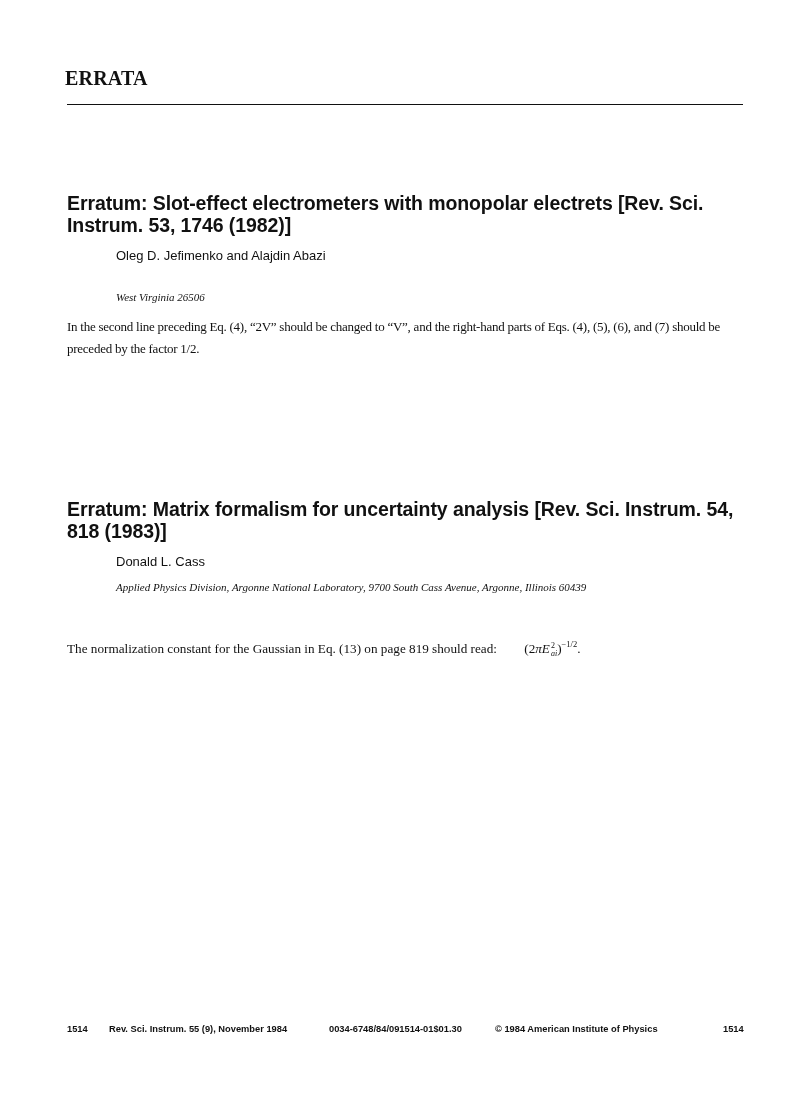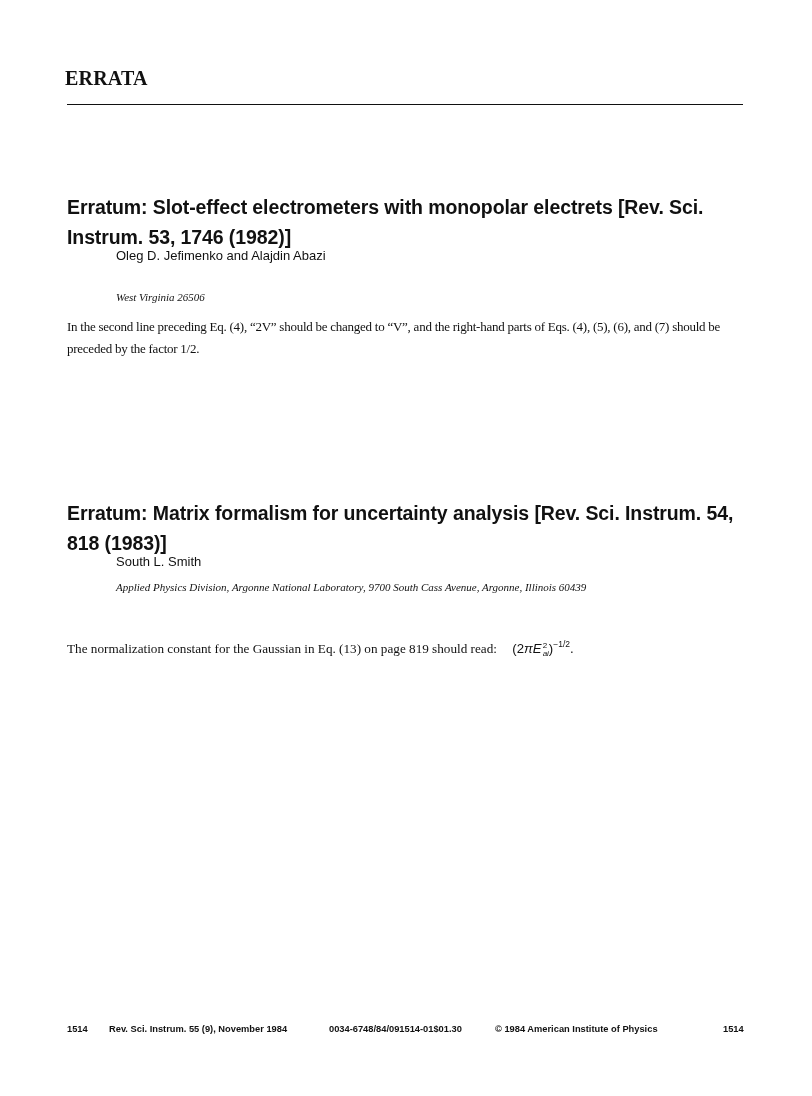--- a/index.html
+++ b/index.html
@@ -33,21 +33,21 @@
       border-top: 1.6px solid #111111;
     }
     .erratum-title {
       position: absolute;
       left: 67px;
       width: 690px;
       margin: 0;
       font-family: "Liberation Sans", sans-serif;
       font-weight: bold;
       font-size: 19.5px;
-      line-height: 30px;
+      line-height: 22px;
       letter-spacing: -0.1px;
     }
     .authors {
       position: absolute;
       left: 116px;
       margin: 0;
       font-family: "Liberation Sans", sans-serif;
       font-size: 13px;
     }
     .affil {
@@ -73,22 +73,22 @@
     .body-text2 {
       position: absolute;
       left: 67px;
       width: 678px;
       margin: 0;
       font-family: "Liberation Serif", serif;
       font-size: 13.2px;
       line-height: 17px;
     }
     .formula {
-      margin-left: 12px;
-      font-family: Liberation Sans, sans-serif;
+      margin-left: 24px;
+      font-family: Liberation Serif, serif;
     }
     .formula i { font-style: italic; }
     .supsub {
       display: inline-block;
       vertical-align: middle;
       line-height: 8px;
       font-size: 8px;
       text-align: left;
       margin-left: 1px;
     }
@@ -118,21 +118,21 @@
   <p class="authors" style="top:248px;">Oleg D. Jefimenko and Alajdin Abazi</p>
   <p class="affil" style="top:273px;">
     <br>
     <span>West Virginia 26506</span>
   </p>
   <p class="body-text" style="top:316px;">In the second line preceding Eq. (4), “2V” should be changed to “V”, and the right-hand parts of Eqs. (4), (5), (6), and (7) should be preceded by the factor 1/2.</p>
 </section>
 
 <section>
   <h2 class="erratum-title" style="top:498px;">Erratum: Matrix formalism for uncertainty analysis [Rev. Sci. Instrum. 54, 818 (1983)]</h2>
-  <p class="authors" style="top:554px;">South L. Smith</p>
+  <p class="authors" style="top:554px;">Donald L. Cass</p>
   <p class="affil" style="top:579px;">Applied Physics Division, Argonne National Laboratory, 9700 South Cass Avenue, Argonne, Illinois 60439</p>
   <p class="body-text2" style="top:636px;">
     <span>The normalization constant for the Gaussian in Eq. (13) on page 819 should read:</span>
     <span class="formula"><span>(2</span><i>π</i><i>E</i><span class="supsub"><span>2</span><span><i>ai</i></span></span><span>)</span><span class="sup">−1/2</span><span>.</span></span>
   </p>
 </section>
 
 <footer class="footer">
   <span style="left:0px;">1514</span>
   <span style="left:42px;">Rev. Sci. Instrum. 55 (9), November 1984</span>

